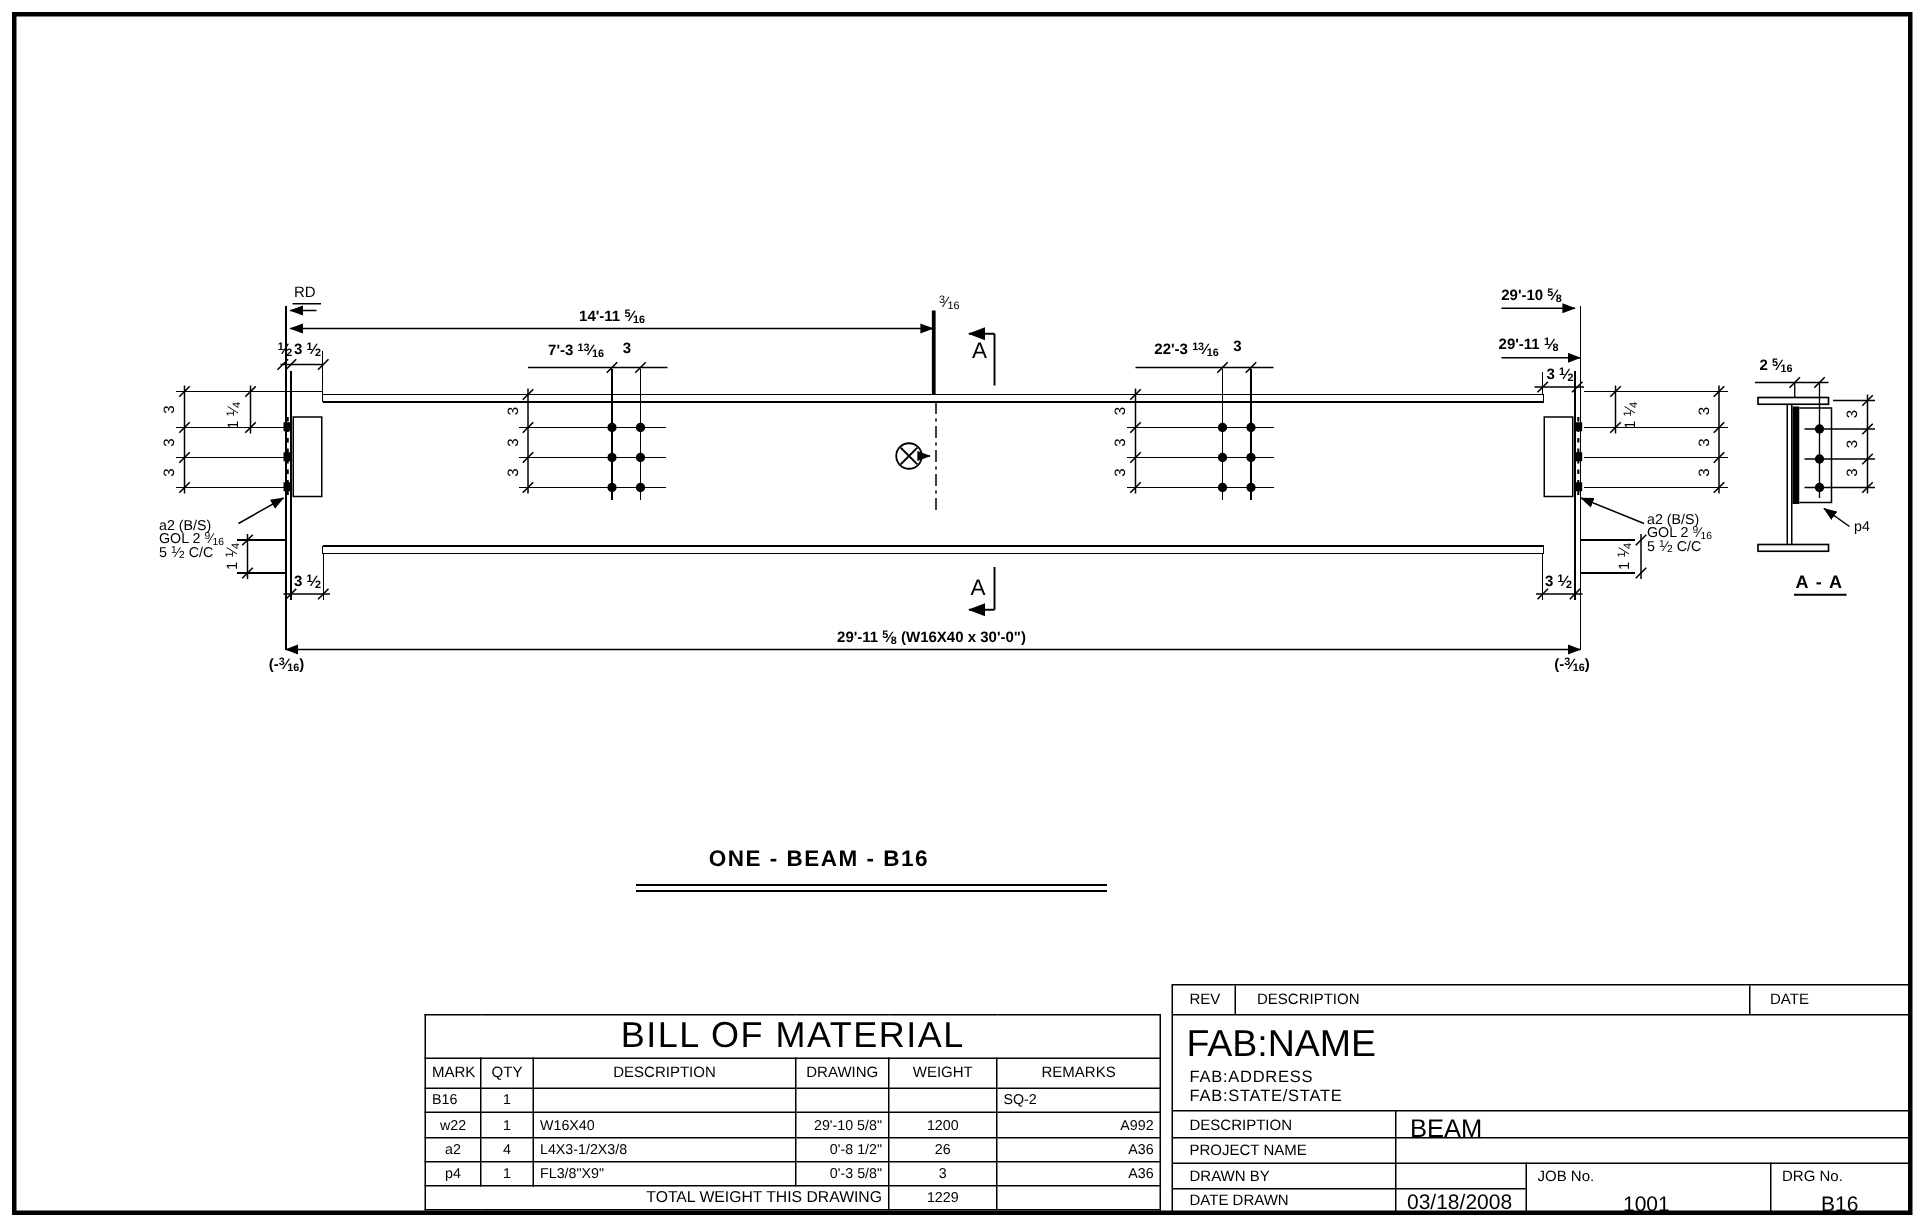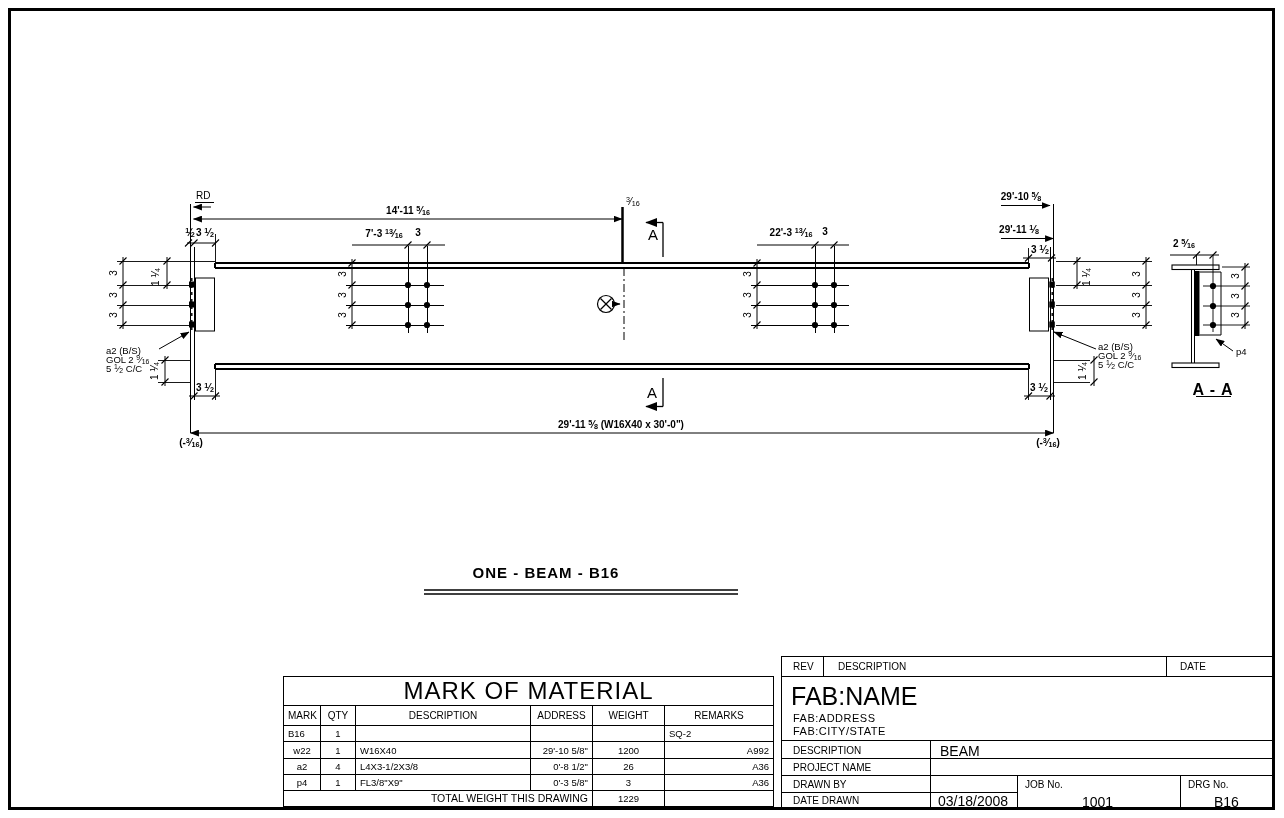--- a/index.html
+++ b/index.html
@@ -9,36 +9,36 @@
   svg.geo{position:absolute;left:0;top:0;}
   .lb{position:absolute;font-size:10px;line-height:1;white-space:nowrap;color:#000;}
   .c{transform:translateX(-50%);font-weight:bold;}
   .cc{transform:translate(-50%,-50%);}
   .rot{transform:translate(-50%,-50%) rotate(-90deg);}
   .note{font-size:9.5px;}
   sup{font-size:72%;vertical-align:0.38em;}
   sub{font-size:72%;vertical-align:-0.18em;}
   .dwg-title{font-size:15px;letter-spacing:1px;}
   .sec-letter{font-size:15px;}
-  .aa-title{font-size:16px;letter-spacing:1px;}
+  .aa-title{font-size:12px;letter-spacing:1px;}
   
   .bom{position:absolute;left:283px;top:676px;width:490px;height:131px;border-collapse:collapse;table-layout:fixed;}
   .bom td{border:1px solid #000;font-size:9.5px;padding:0 4px;overflow:hidden;}
   .bom .ttl{font-size:24px;letter-spacing:1px;text-align:center;height:27px;}
   .bom .hd{text-align:center;font-size:10px;height:19px;}
   .bom tr.dr{height:16px;}
   .bom .ctr{text-align:center;} .bom .rgt{text-align:right;} .bom .lft{text-align:left;}
   .bom .tot{text-align:right;font-size:10.5px;}
   
   .tblk{position:absolute;left:781px;top:656px;width:491px;height:151px;border:1.5px solid #000;}
   .tl{position:absolute;background:#000;}
   .tbt{position:absolute;font-size:10px;white-space:nowrap;}
   .fabname{font-size:25px;}
   .fabsub{font-size:11px;letter-spacing:0.5px;}
-  .val13{font-size:14px;} .val14{font-size:14px;}
+  .val13{font-size:17px;} .val14{font-size:14px;}
 </style>
 </head>
 <body>
 
 <div class="sheet">
   <div class="border"></div>
 
   <svg class="geo" width="1284" height="818" viewBox="0 0 1284 818">
     <defs>
       <marker id="arr" viewBox="0 0 8 6" refX="7.5" refY="3" markerWidth="9" markerHeight="7" orient="auto-start-reverse">
@@ -287,27 +287,27 @@
     <colgroup>
         <col style="width:37px">
         <col style="width:35px">
         <col style="width:175px">
         <col style="width:62px">
         <col style="width:72px">
         <col style="width:109px">
       </colgroup>
     <tbody>
         <tr>
-          <td class="ttl" colspan="6">MARK OF MATERIAL</td>
+          <td class="ttl" colspan="6">BILL OF MATERIAL</td>
         </tr>
     <tr>
       <td class="hd">MARK</td>
       <td class="hd">QTY</td>
       <td class="hd">DESCRIPTION</td>
-      <td class="hd">ADDRESS</td>
+      <td class="hd">DRAWING</td>
       <td class="hd">WEIGHT</td>
       <td class="hd">REMARKS</td>
     </tr>
     <tr class="dr">
       <td class="lft">B16</td>
       <td class="ctr">1</td>
       <td class="lft"></td>
       <td class="rgt"></td>
       <td class="ctr"></td>
       <td class="lft">SQ-2</td>
@@ -356,21 +356,21 @@
     <div class="tl" style="left:148px;top:83px;width:1px;height:68px;"></div>
     <div class="tl" style="left:235px;top:118px;width:1px;height:33px;"></div>
     <div class="tl" style="left:398px;top:118px;width:1px;height:33px;"></div>
 
     <div class="tbt" style="left:11px;top:4px;">REV</div>
     <div class="tbt" style="left:56px;top:4px;">DESCRIPTION</div>
     <div class="tbt" style="left:398px;top:4px;">DATE</div>
 
     <div class="tbt fabname" style="left:9px;top:25px;">FAB:NAME</div>
     <div class="tbt fabsub" style="left:11px;top:55px;">FAB:ADDRESS</div>
-    <div class="tbt fabsub" style="left:11px;top:68px;">FAB:CITY/STATE</div>
+    <div class="tbt fabsub" style="left:11px;top:68px;">FAB:STATE/STATE</div>
 
     <div class="tbt" style="left:11px;top:88px;">DESCRIPTION</div>
     <div class="tbt val13" style="left:158px;top:86px;">BEAM</div>
     <div class="tbt" style="left:11px;top:105px;">PROJECT NAME</div>
     <div class="tbt val13" style="left:158px;top:104px;"></div>
     <div class="tbt" style="left:11px;top:122px;">DRAWN BY</div>
     <div class="tbt val13" style="left:158px;top:121px;"></div>
     <div class="tbt" style="left:11px;top:138px;">DATE DRAWN</div>
     <div class="tbt val14" style="left:156px;top:136px;">03/18/2008</div>
     <div class="tbt" style="left:243px;top:122px;">JOB No.</div>

